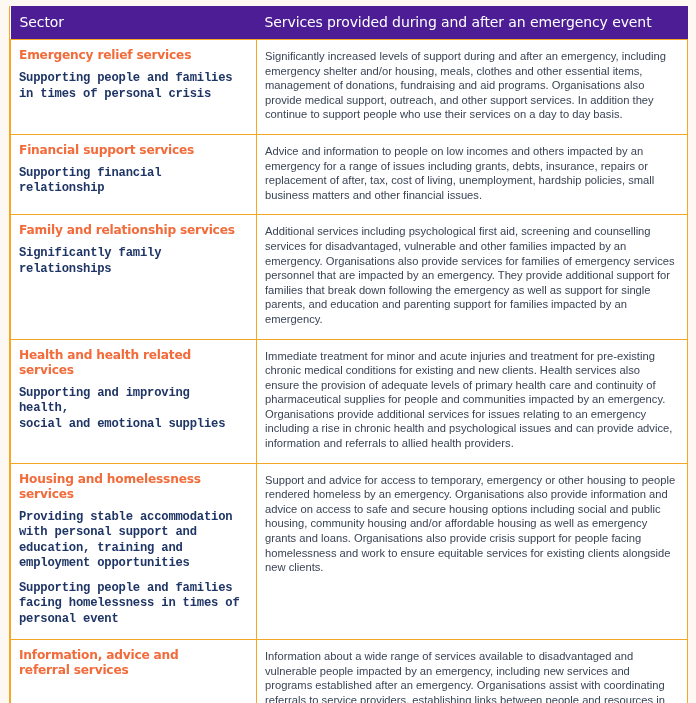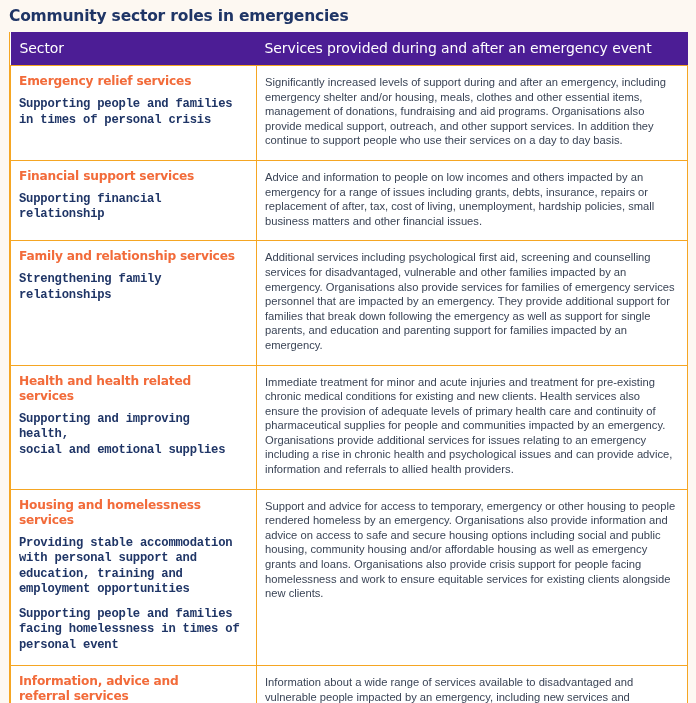--- a/index.html
+++ b/index.html
@@ -98,21 +98,20 @@
     line-height: 14.6px;
     margin: 0;
     text-align: left;
   }
 </style>
 </head>
 <body>
 
 <div class="page">
 
-  <h1 class="page-title">Community sector roles in emergencies</h1>
 
   <div class="table-wrap">
     <table class="main-table">
       <colgroup>
         <col class="c1">
         <col class="c2">
       </colgroup>
       <thead>
         <tr>
           <th class="sector-head">Sector</th>
@@ -138,21 +137,21 @@
             <p class="sector-sub">Supporting financial relationship</p>
           </td>
           <td class="services-cell">
             <p class="service-text">Advice and information to people on low incomes and others impacted by an emergency for a range of issues including grants, debts, insurance, repairs or replacement of after, tax, cost of living, unemployment, hardship policies, small business matters and other financial issues.</p>
           </td>
         </tr>
 
         <tr>
           <td class="sector-cell">
             <p class="sector-title">Family and relationship services</p>
-            <p class="sector-sub">Strengthening family relationships</p>
+            <p class="sector-sub">Significantly family relationships</p>
           </td>
           <td class="services-cell">
             <p class="service-text">Additional services including psychological first aid, screening and counselling services for disadvantaged, vulnerable and other families impacted by an emergency. Organisations also provide services for families of emergency services personnel that are impacted by an emergency. They provide additional support for families that break down following the emergency as well as support for single parents, and education and parenting support for families impacted by an emergency.</p>
           </td>
         </tr>
 
         <tr>
           <td class="sector-cell">
             <p class="sector-title">Health and health related services</p>
             <p class="sector-sub">Supporting and improving health,

